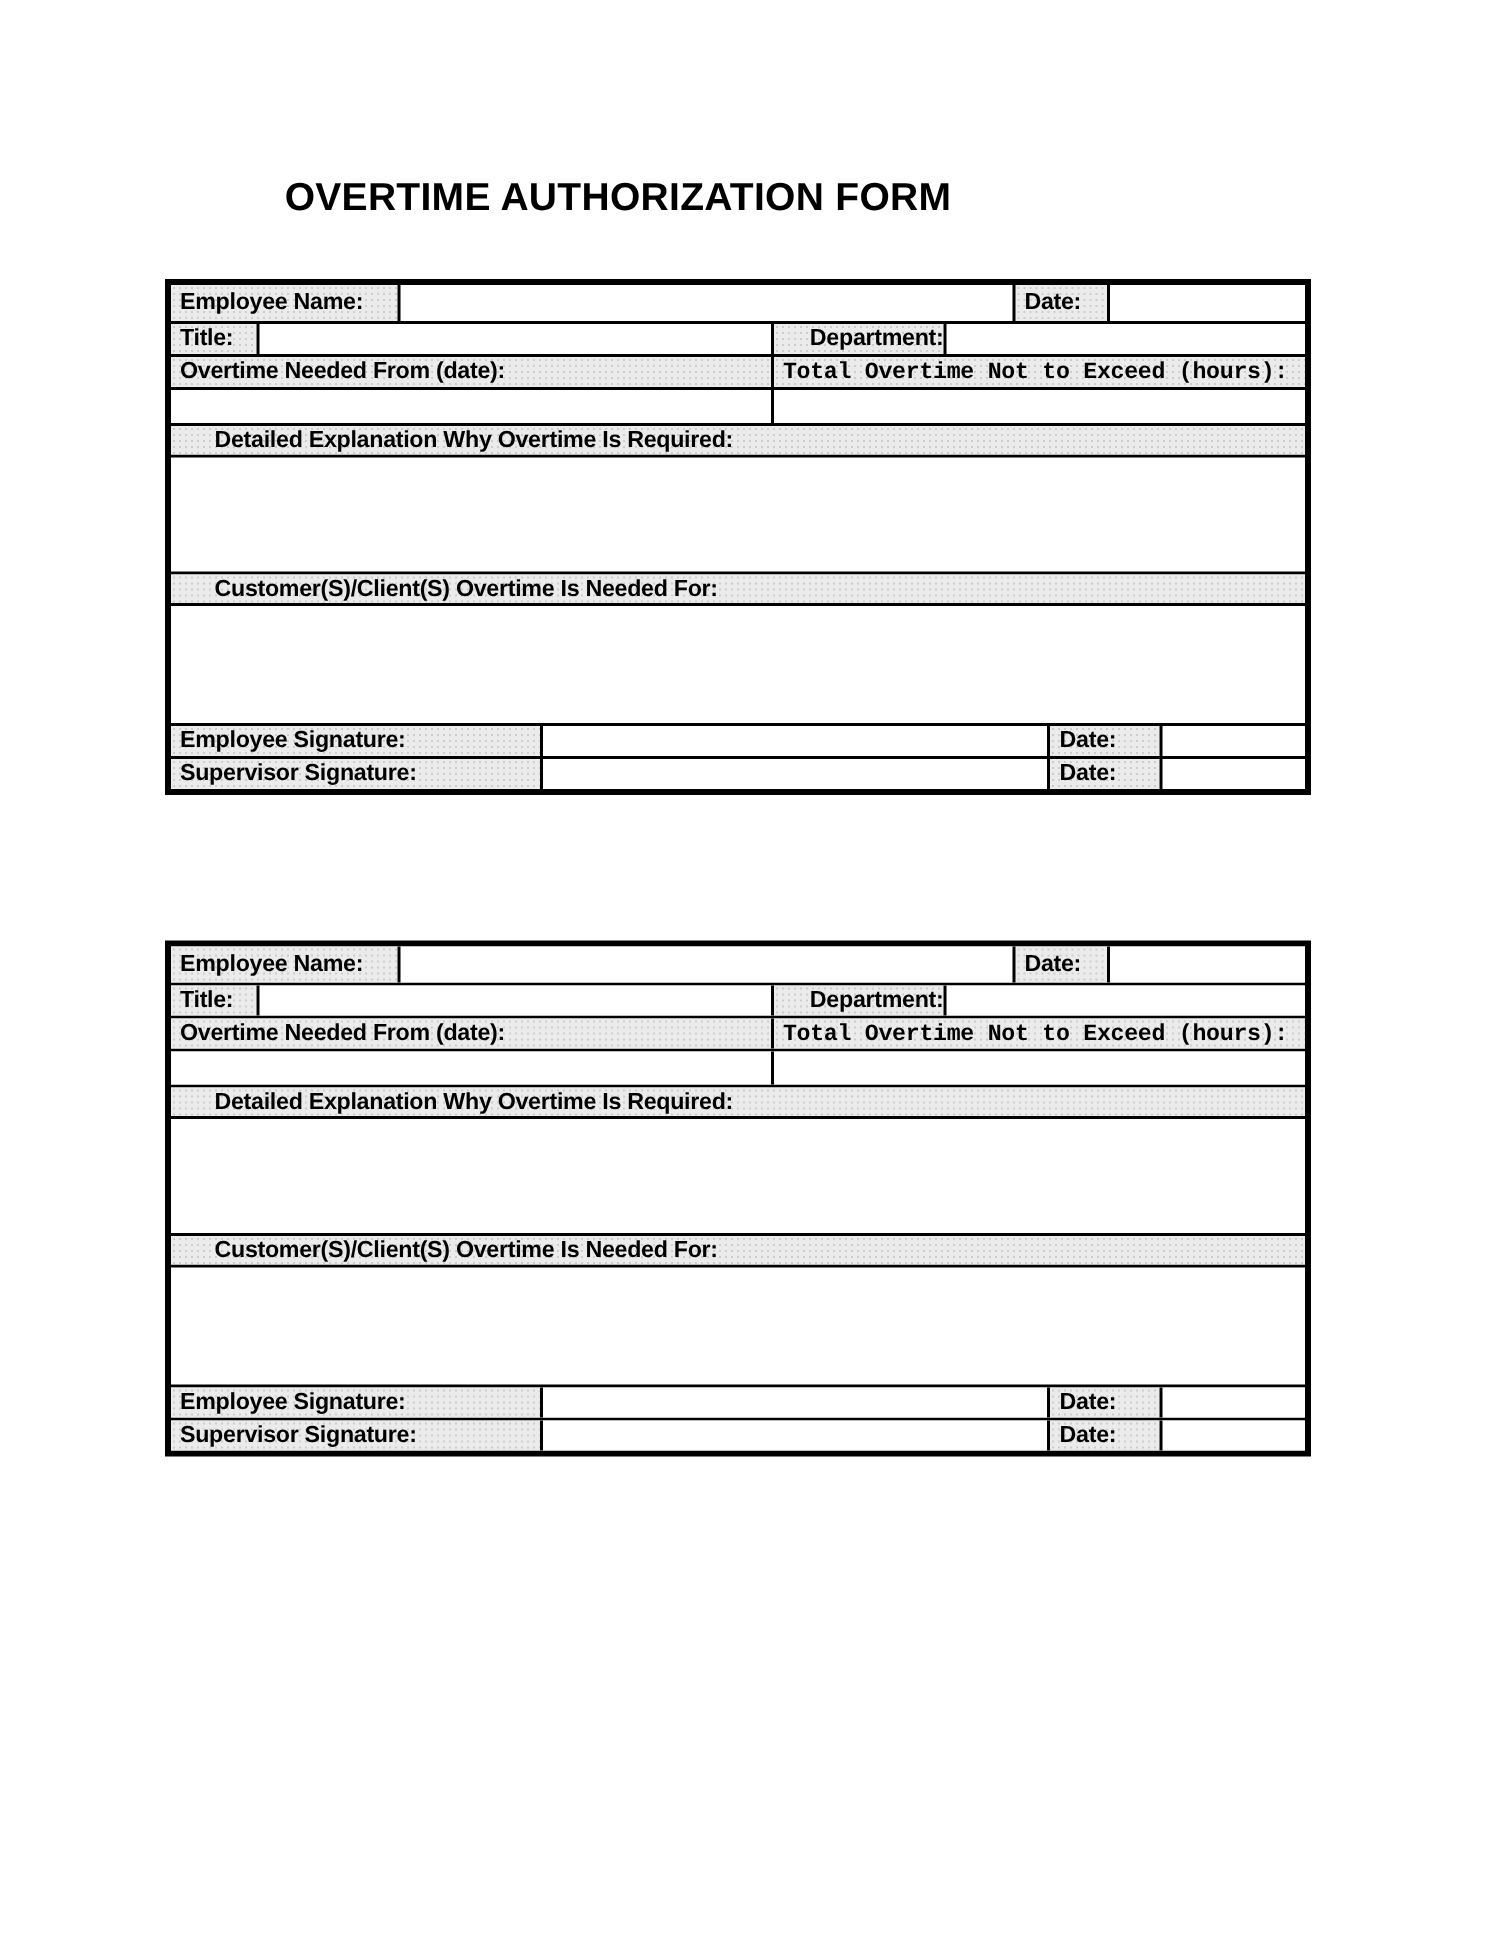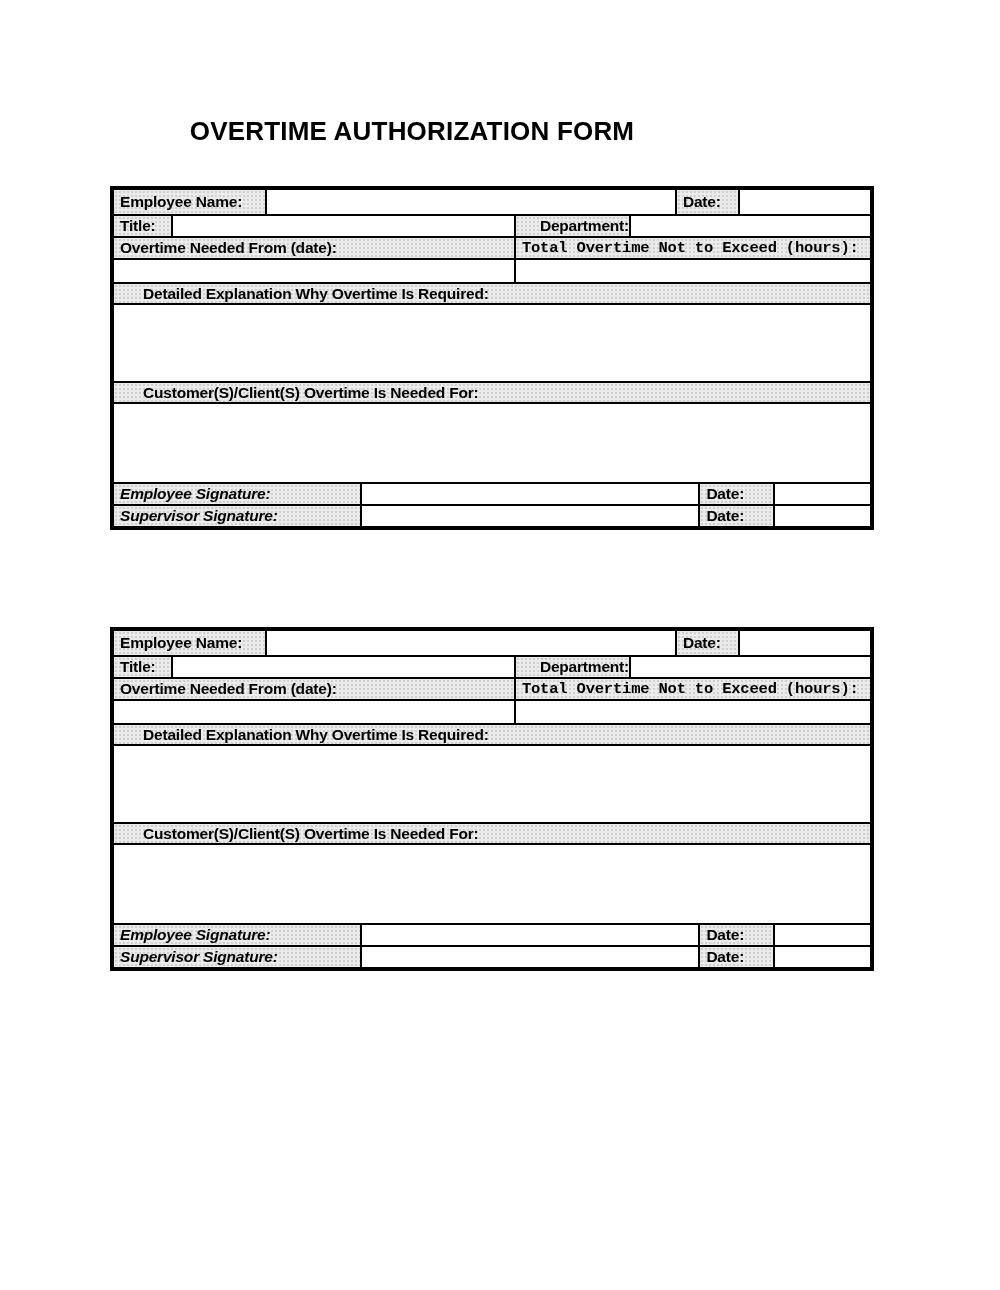--- a/index.html
+++ b/index.html
@@ -57,21 +57,21 @@
   .h-hdr   { height: 21px; }
   .h-blank  { height: 78px; align-items: flex-start; }
   .h-blank2 { height: 80px; align-items: flex-start; }
   
   .w-a1 { width: 20%; }   .w-a2 { width: 54.2%; } .w-a3 { width: 8.4%; }  .w-a4 { flex: 1; }
   
   .w-b1 { width: 7.5%; }  .w-b2 { width: 45.4%; } .w-b3 { width: 15.2%; padding-left: 24px; } .w-b4 { flex: 1; }
   
   .w-c1 { width: 52.9%; } .w-c2 { flex: 1; font-family: Liberation Mono, monospace; }
   
-  .w-d1 { width: 32.5%; font-style: italic; } .w-d2 { width: 44.8%; } .w-d3 { width: 9.9%; }  .w-d4 { flex: 1; }
+  .w-d1 { width: 32.5%; } .w-d2 { width: 44.8%; } .w-d3 { width: 9.9%; }  .w-d4 { flex: 1; }
   .w-full { width: 100%; padding-left: 29px; }
 </style>
 </head>
 <body>
 
 <div class="page">
 
   <div class="doc-title">OVERTIME AUTHORIZATION FORM</div>
 
   <div class="form form-1">

